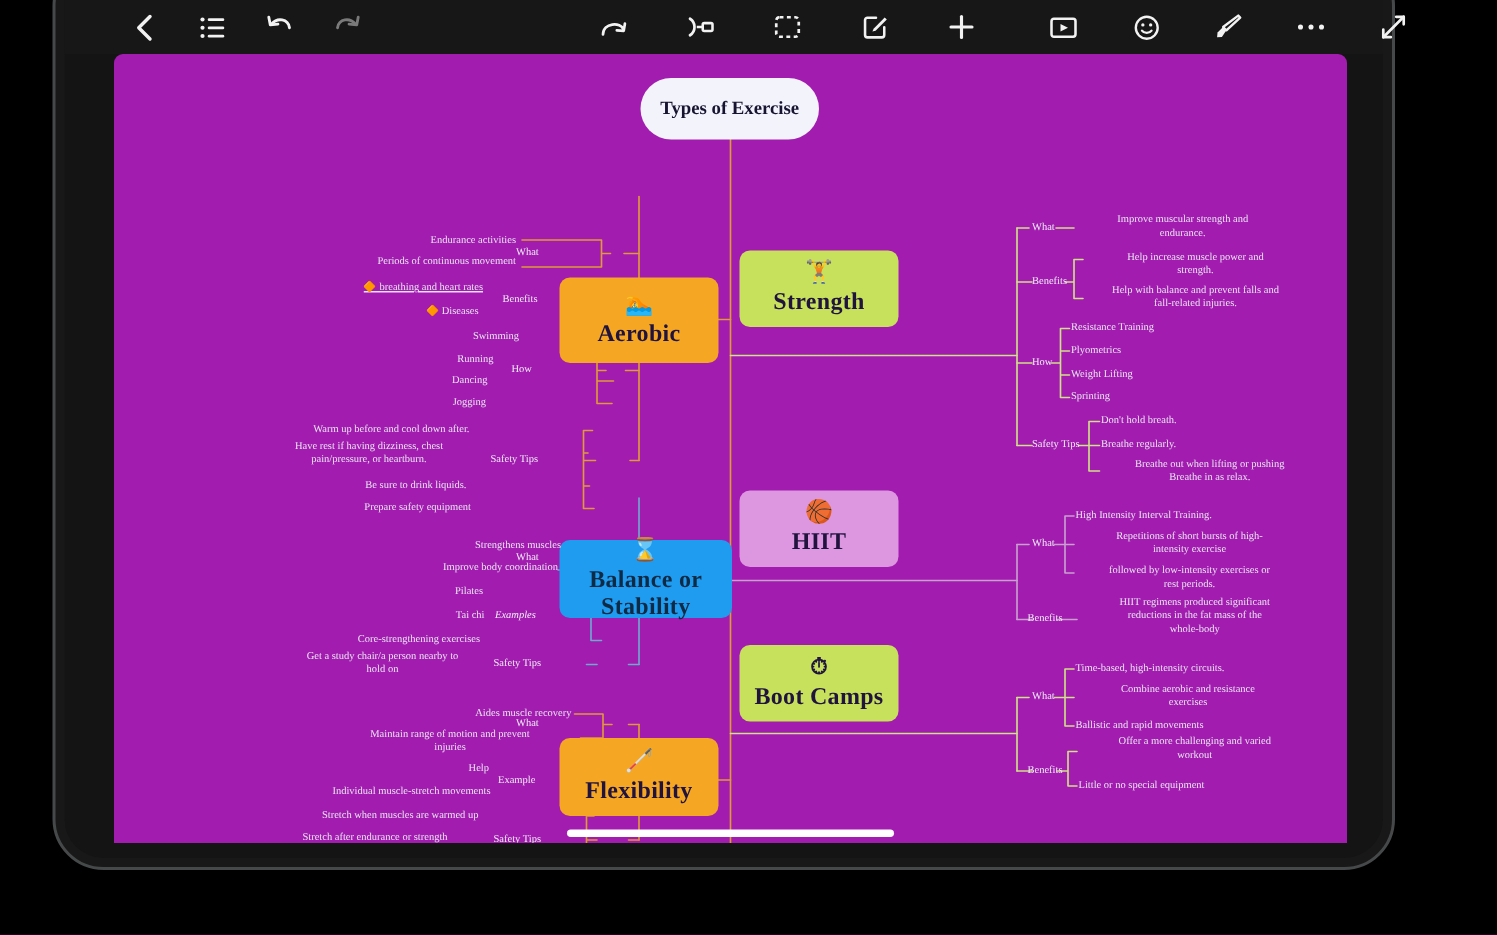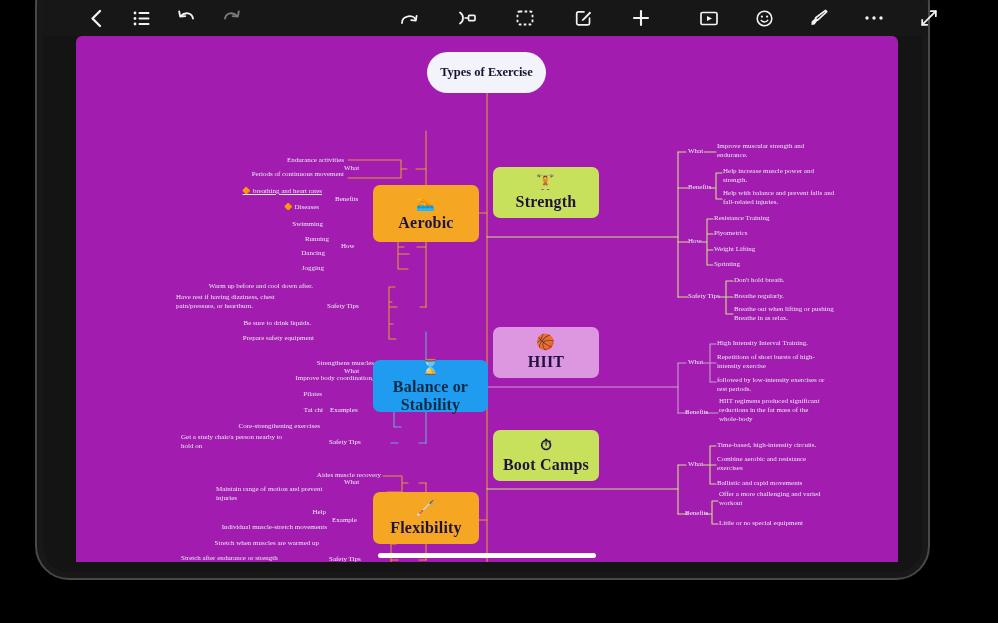--- a/index.html
+++ b/index.html
@@ -77,21 +77,21 @@
   .leaf {
     position: absolute;
     font-family: "Liberation Serif", serif;
     font-size: 7px;
     line-height: 9px;
     color: #e9e7f2;
     white-space: pre-line;
   }
   .leaf.r { text-align: right; }
   .leaf.l { text-align: left; }
-  .leaf.c { }
+  .leaf.c { text-align: center; }
 
   .branch-label {
     position: absolute;
     font-family: "Liberation Serif", serif;
     font-size: 7px; line-height: 9px;
     color: #efeef6;
   }
 </style>
 </head>
 <body>
@@ -306,21 +306,21 @@
 
     <div class="branch-label" style="left:268px; top:128px;">What</div>
     <div class="leaf r" style="left:140px; top:120px; width:128px;">Endurance activities</div>
     <div class="leaf r" style="left:110px; top:134px; width:158px;">Periods of continuous movement</div>
 
     <div class="branch-label" style="left:259px; top:159px;">Benefits</div>
     <div class="leaf r" style="left:120px; top:151px; width:126px;text-decoration:underline;">🔶 breathing and heart rates</div>
     <div class="leaf r" style="left:170px; top:167px; width:73px;">🔶 Diseases</div>
 
     <div class="branch-label" style="left:265px; top:206px;">How</div>
-    <div class="leaf r" style="left:171px; top:184px; width:76px;">Swimming</div>
+    <div class="leaf r" style="left:194px; top:184px; width:76px;">Swimming</div>
     <div class="leaf r" style="left:178px; top:199px; width:75px;">Running</div>
     <div class="leaf r" style="left:178px; top:213px; width:71px;">Dancing</div>
     <div class="leaf r" style="left:178px; top:228px; width:70px;">Jogging</div>
 
     <div class="branch-label" style="left:251px; top:266px;">Safety Tips</div>
     <div class="leaf r" style="left:95px; top:246px; width:142px;">Warm up before and cool down after.</div>
     <div class="leaf c" style="left:100px; top:257px; width:140px;">Have rest if having dizziness, chest
 pain/pressure, or heartburn.</div>
     <div class="leaf r" style="left:120px; top:283px; width:115px;">Be sure to drink liquids.</div>
     <div class="leaf r" style="left:110px; top:298px; width:128px;">Prepare safety equipment</div>
@@ -344,21 +344,21 @@
     <div class="branch-label" style="left:612px; top:256px;">Safety Tips</div>
     <div class="leaf l" style="left:658px; top:240px; width:140px;">Don't hold breath.</div>
     <div class="leaf l" style="left:658px; top:256px; width:140px;">Breathe regularly.</div>
     <div class="leaf c" style="left:658px; top:269px; width:145px;">Breathe out when lifting or pushing
 Breathe in as relax.</div>
 
     <div class="branch-label" style="left:268px; top:331px;">What</div>
     <div class="leaf r" style="left:162px; top:323px; width:136px;">Strengthens muscles</div>
     <div class="leaf r" style="left:150px; top:338px; width:146px;">Improve body coordination</div>
 
-    <div class="branch-label" style="left:254px; top:370px;">Examples</div>
+    <div class="branch-label" style="left:254px; top:370px;font-style:italic;">Examples</div>
     <div class="leaf r" style="left:180px; top:354px; width:66px;">Pilates</div>
     <div class="leaf r" style="left:180px; top:370px; width:67px;">Tai chi</div>
     <div class="leaf r" style="left:140px; top:386px; width:104px;">Core-strengthening exercises</div>
 
     <div class="branch-label" style="left:253px; top:402px;">Safety Tips</div>
     <div class="leaf c" style="left:105px; top:397px; width:148px;">Get a study chair/a person nearby to
 hold on</div>
 
     <div class="branch-label" style="left:612px; top:322px;">What</div>
     <div class="leaf l" style="left:641px; top:303px; width:160px;">High Intensity Interval Training.</div>

